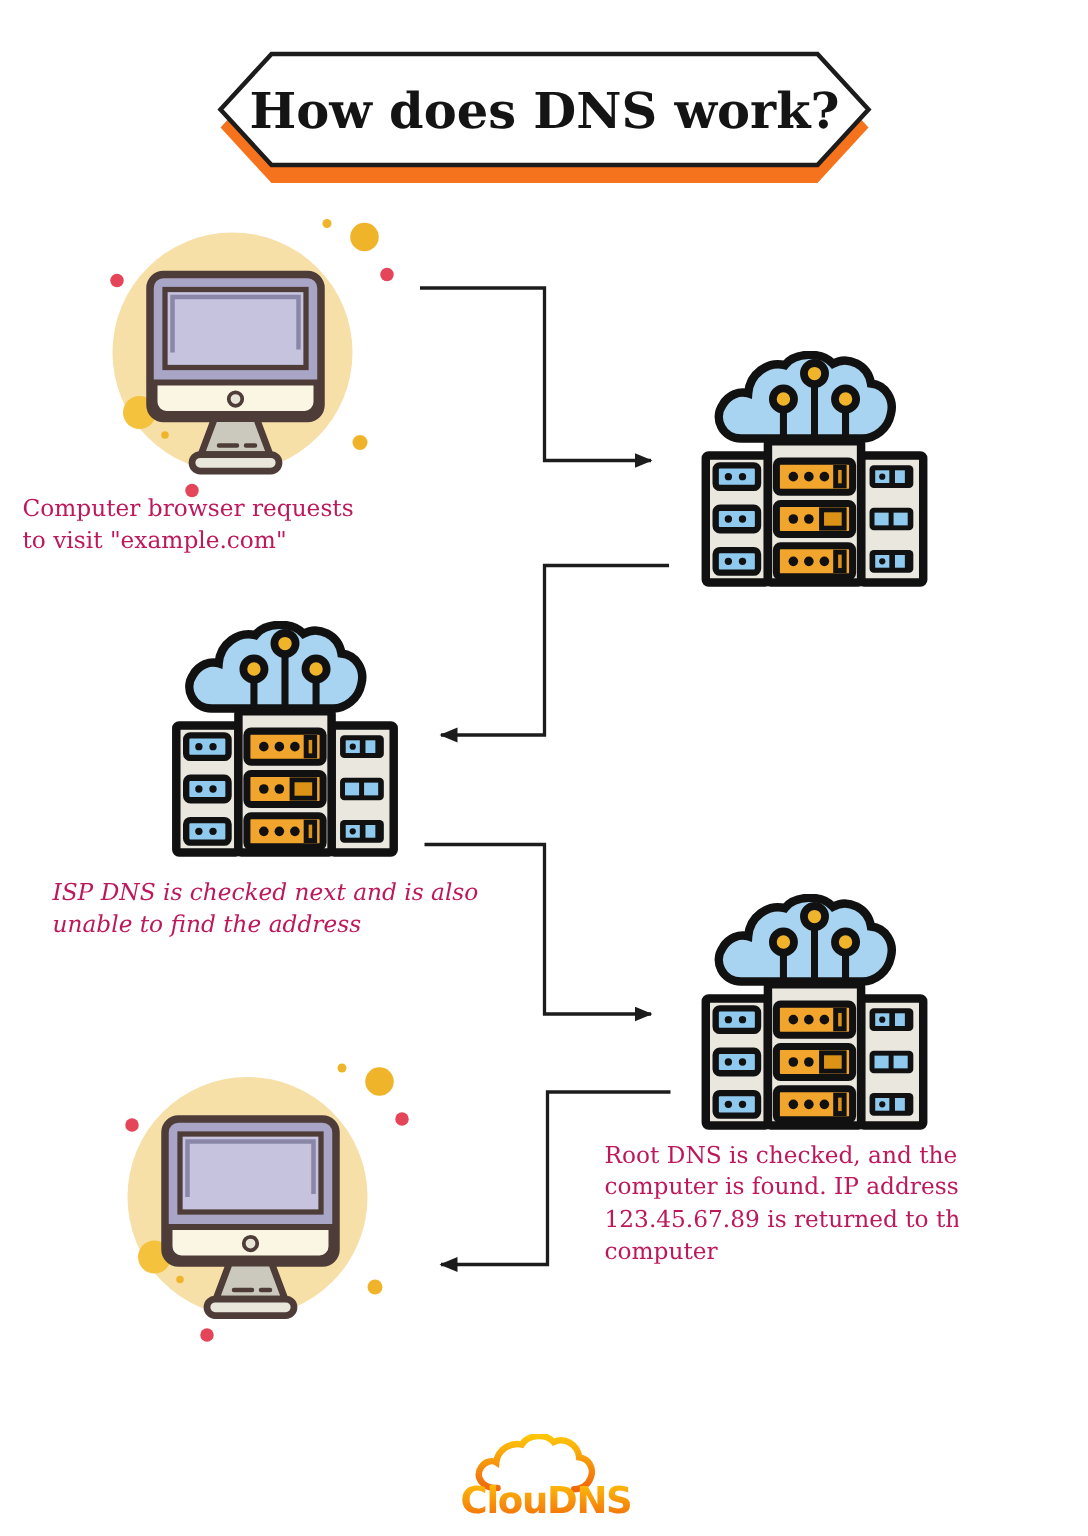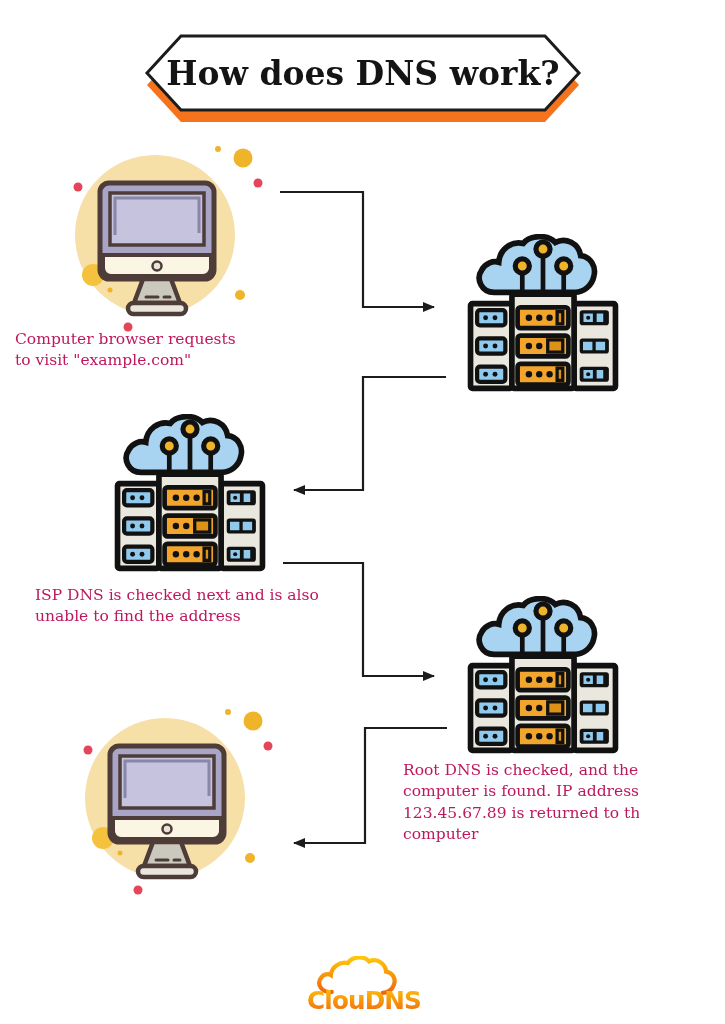--- a/index.html
+++ b/index.html
@@ -130,21 +130,21 @@
   <div class="step-text" style="left:15px; top:329px; width:280px;">Computer browser requests
 to visit "example.com"</div>
 
   <svg class="abs" style="left:463px; top:234px;" width="160" height="160" viewBox="0 0 170 170">
       <use href="#sym-server"></use>
     </svg>
 
   <svg class="abs" style="left:110px; top:414px;" width="160" height="160" viewBox="0 0 170 170">
       <use href="#sym-server"></use>
     </svg>
-  <div class="step-text" style="left:35px; top:585px; width:305px;">ISP DNS is checked next and is also
+  <div class="step-text" style="left:35px; top:585px; width:305px;font-style:italic;">ISP DNS is checked next and is also
 unable to find the address</div>
 
   <svg class="abs" style="left:463px; top:596px;" width="160" height="160" viewBox="0 0 170 170">
       <use href="#sym-server"></use>
     </svg>
   <div class="step-text" style="left:403px; top:760px; width:300px;">Root DNS is checked, and the IP
 computer is found. IP address
 123.45.67.89 is returned to the
 computer</div>
 

